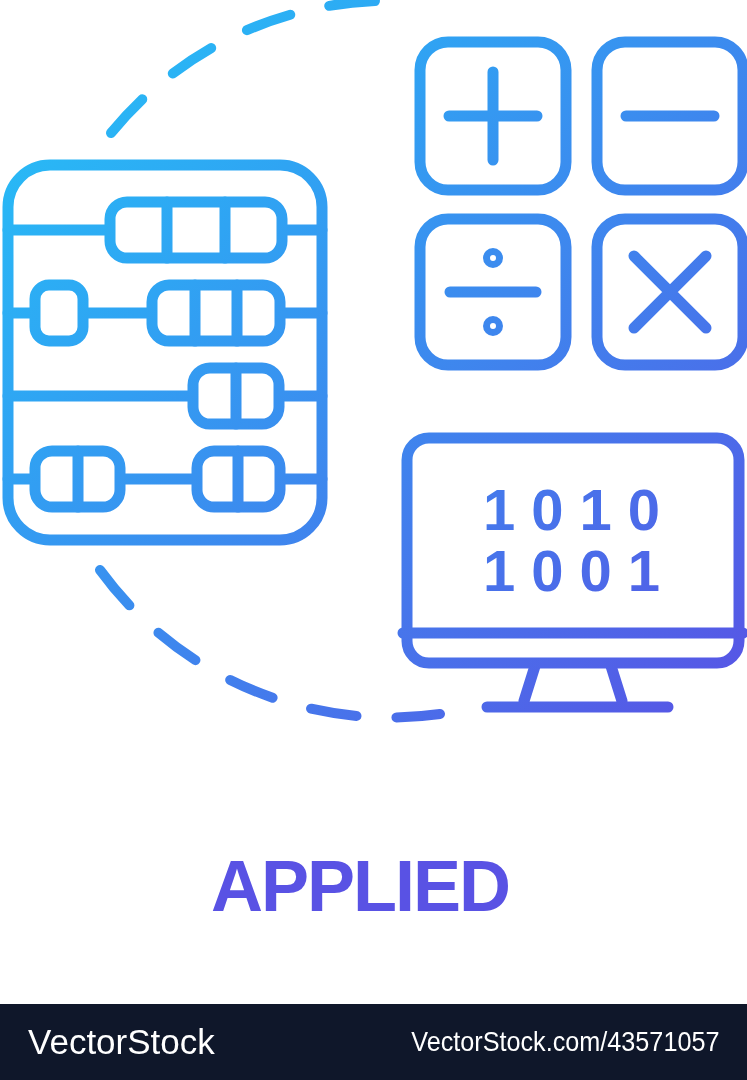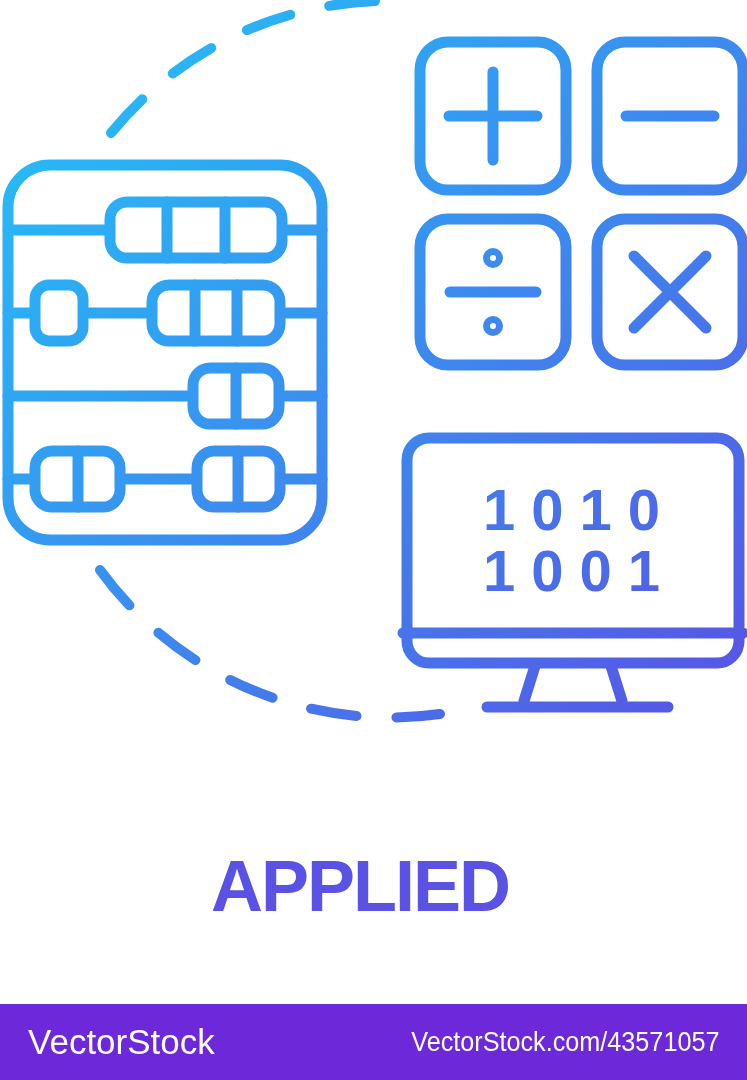--- a/index.html
+++ b/index.html
@@ -2,21 +2,21 @@
 <html><head>
 <meta charset="utf-8">
 <style>
   html,body{margin:0;padding:0;background:#fff;}
   .canvas{position:relative;width:747px;height:1080px;background:#fff;overflow:hidden;
           font-family:"Liberation Sans",sans-serif;}
   .art{position:absolute;left:0;top:0;}
   .title{position:absolute;left:0;top:844px;width:720px;text-align:center;
          font-weight:700;font-size:72px;line-height:85px;letter-spacing:-2px;
          color:#5952e4;}
-  .wm-bar{position:absolute;left:0;bottom:0;width:747px;height:76px;background:#6d28d9;
+  .wm-bar{position:absolute;left:0;bottom:0;width:747px;height:76px;background:#0f172a;
           display:flex;align-items:center;justify-content:space-between;
           box-sizing:border-box;padding:0 28px;}
   .wm-brand{color:#fff;font-size:35px;font-weight:400;letter-spacing:0;}
   .wm-ref{color:#fff;font-size:28px;font-weight:400;transform:scaleX(0.9);transform-origin:right center;}
 </style>
 </head>
 <body>
 
 <div class="canvas">
 

